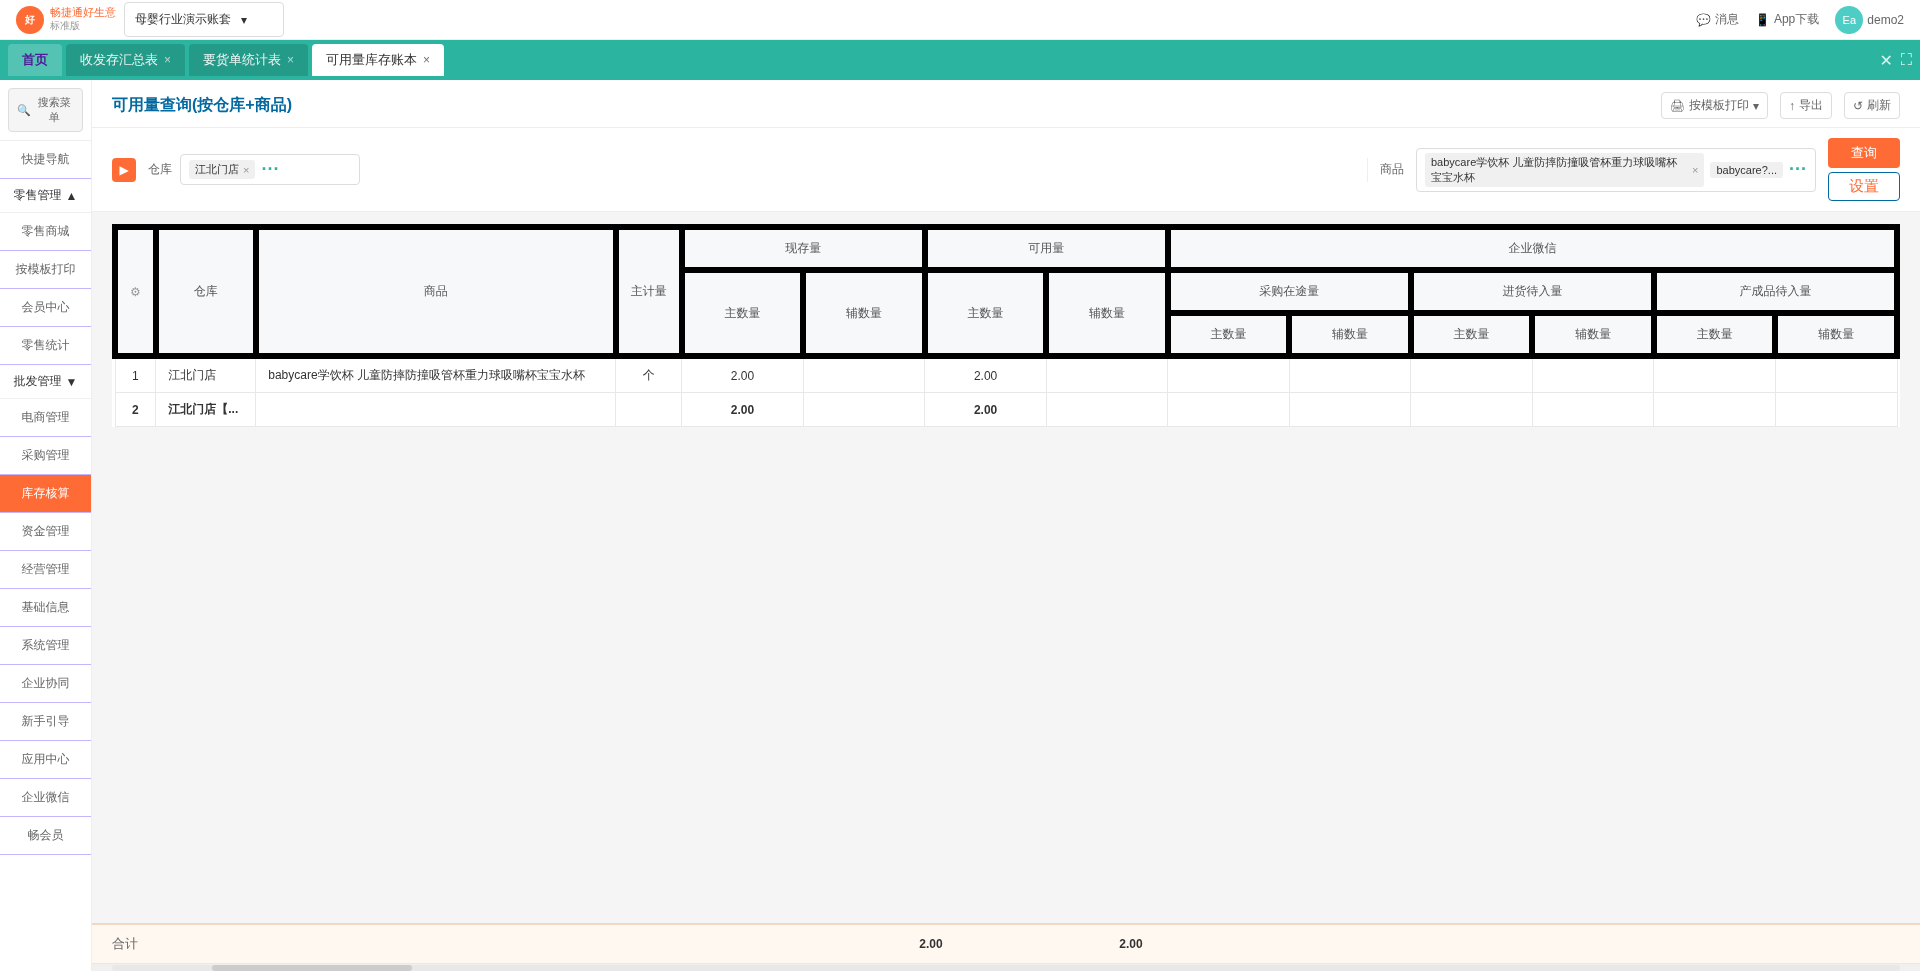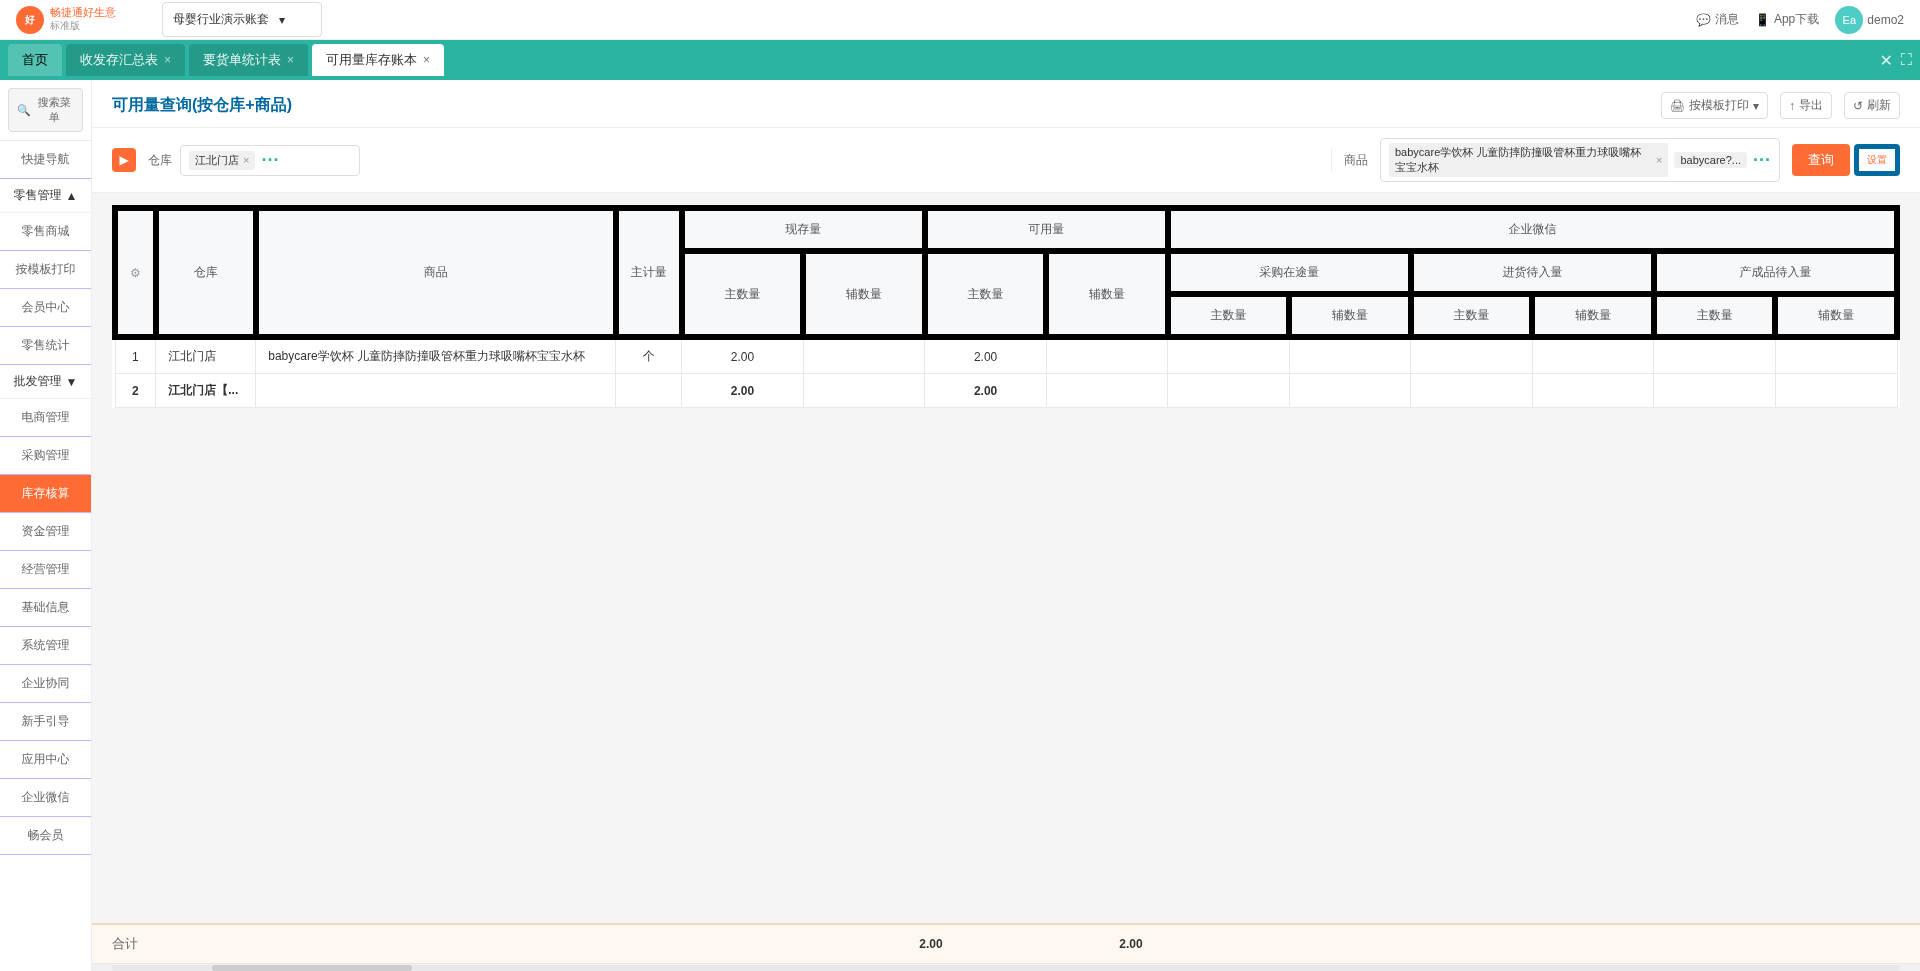--- a/index.html
+++ b/index.html
@@ -50,21 +50,20 @@
     .industry-selector {
       display: flex;
       align-items: center;
       gap: 10px;
       padding: 8px 10px;
       border: 1px solid #ddd;
       border-radius: 4px;
       cursor: pointer;
       min-width: 160px;
       font-size: 12px;
-      margin-left: 38px;
     }
     .top-header-right {
       display: flex;
       align-items: center;
       gap: 16px;
       font-size: 12px;
     }
     .header-action {
       display: flex;
       align-items: center;
@@ -101,21 +100,22 @@
       align-items: center;
       gap: 6px;
       border-radius: 4px 4px 0 0;
       cursor: pointer;
       font-size: 13px;
       color: rgba(255,255,255,0.85);
       white-space: nowrap;
     }
     .nav-tab.home {
       background: rgba(255,255,255,0.2);
-      color: #000000;
+      color: #4c1d95;
+      font-weight: bold;
     }
     .nav-tab.active {
       background: #fff;
       color: #333;
     }
     .nav-tab.inactive {
       background: rgba(0,0,0,0.15);
       color: rgba(255,255,255,0.9);
     }
     .tab-close {
@@ -323,25 +323,25 @@
       color: white;
       border: none;
       padding: 6px 16px;
       border-radius: 4px;
       cursor: pointer;
       font-size: 13px;
     }
     .settings-btn {
       background: #fff;
       color: #ff6b35;
-      border: 5px solid #0369a1;
-      padding: 4px 8px;
+      border: 1px solid #0369a1;
+      padding: 4px 20px;
       border-radius: 4px;
       cursor: pointer;
-      font-size: 10px;
+      font-size: 15px;
     }
 
     
     .table-container {
       flex: 1;
       overflow: auto;
       padding: 12px 20px;
       background: #f5f5f5;
     }
     .data-table {
@@ -596,21 +596,21 @@
       <div class="product-filter-area">
         <div class="filter-tag">
           <span>babycare学饮杯 儿童防摔防撞吸管杯重力球吸嘴杯宝宝水杯</span>
           <span class="filter-tag-close">×</span>
         </div>
         <div class="filter-tag">
           <span>babycare?...</span>
         </div>
         <span class="filter-more">···</span>
       </div>
-      <div style="display:flex;flex-direction:row;gap:4px;margin-left:auto;">
+      <div style="display:flex;flex-direction:column;gap:4px;margin-left:auto;">
         <button class="query-btn">查询</button>
         <button class="settings-btn">设置</button>
       </div>
     </div>
 
     <div class="table-container">
       <table class="data-table">
         <thead>
           <tr class="group-header">
             <th rowspan="3" class="col-settings">

